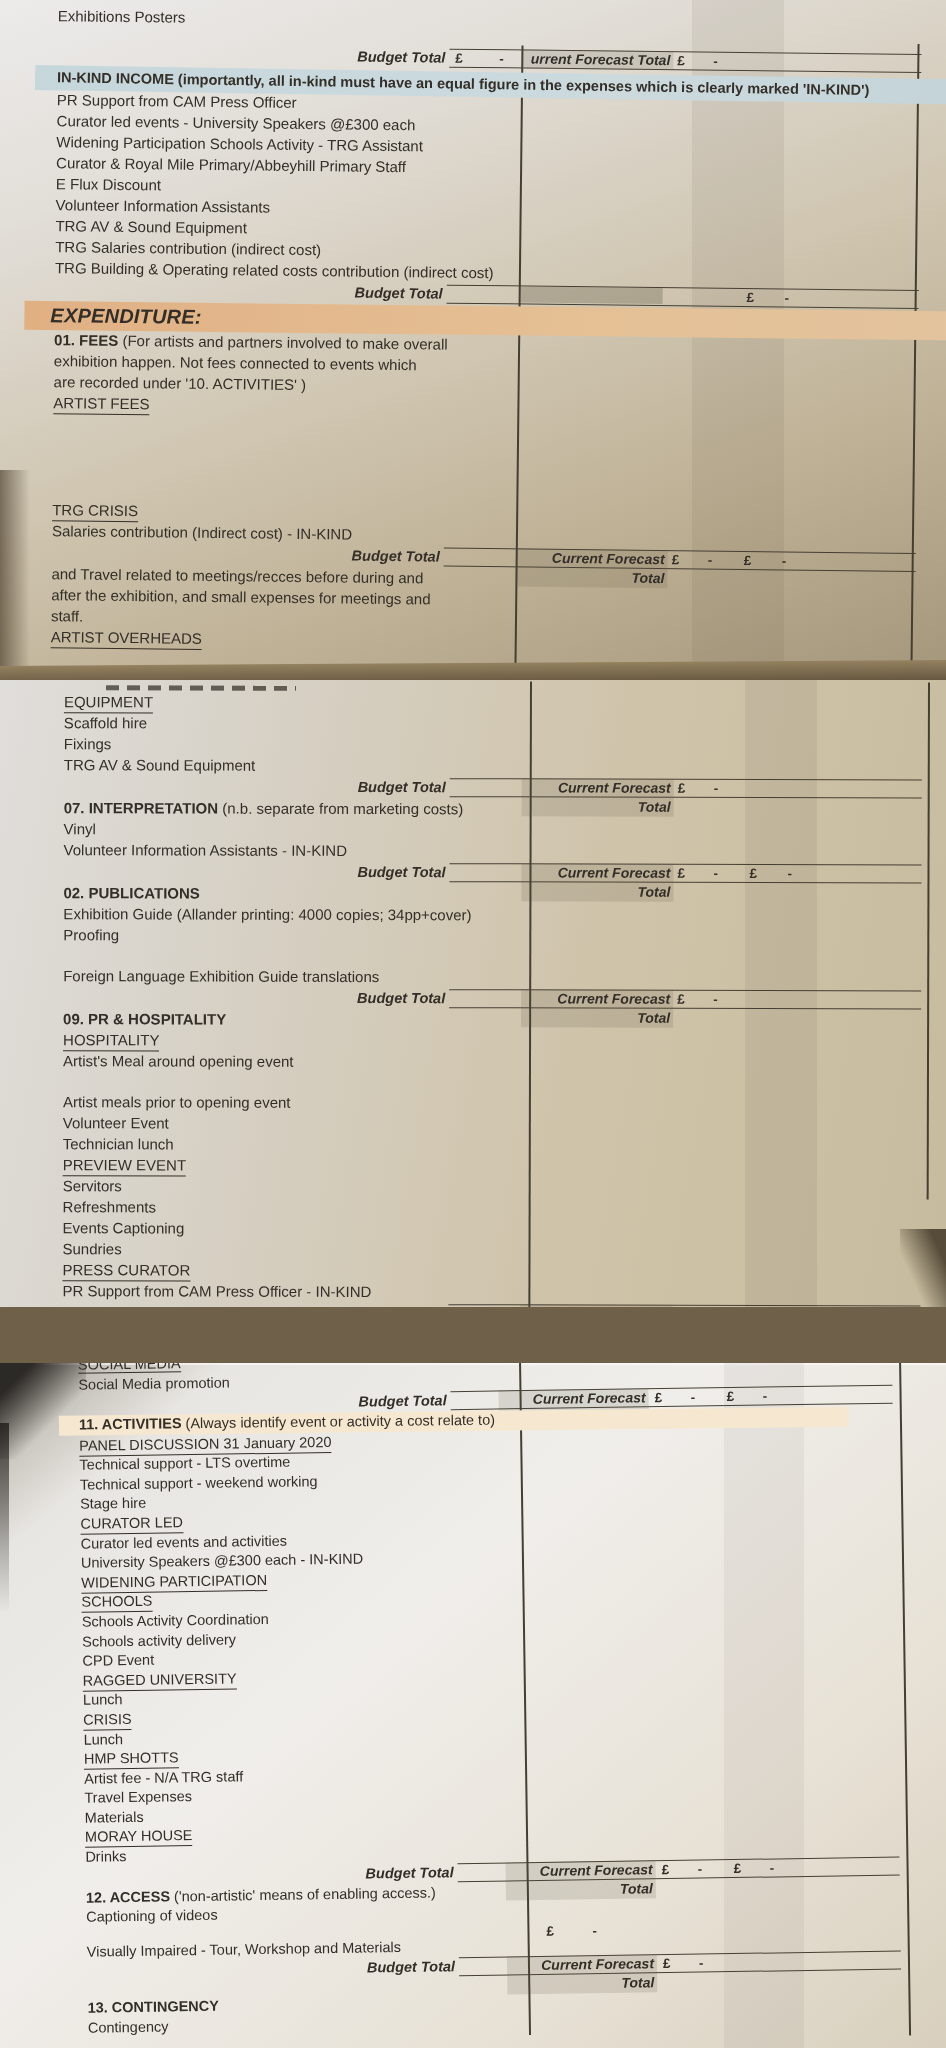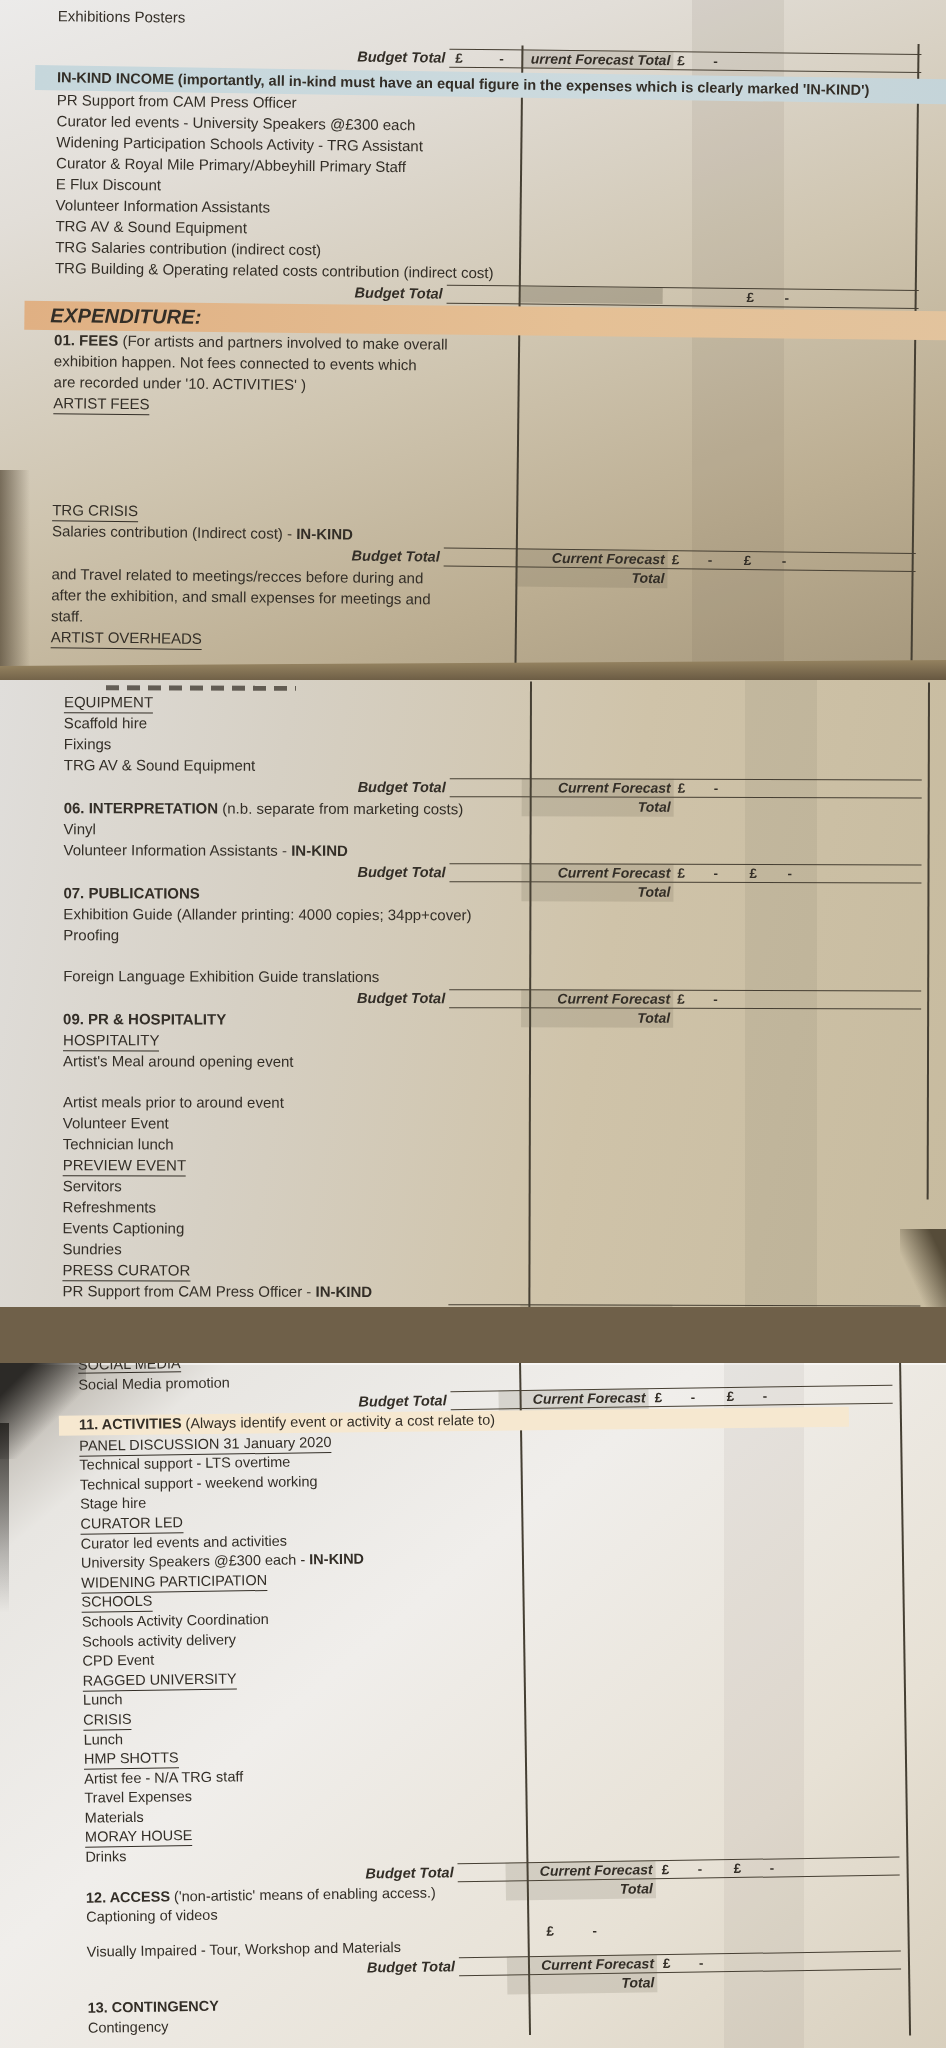--- a/index.html
+++ b/index.html
@@ -16,21 +16,21 @@
       background:linear-gradient(100deg,#e0dedb 0%,#d6d0c4 28%,#cfc3a9 62%,#c7bb9f 100%);}
   #p3{top:1363px;height:685px;
       background:linear-gradient(140deg,#aaa49a 0%,#e8e6e2 13%,#f0eeeb 40%,#e7e1d5 74%,#d8cfbd 100%);}
   .content{position:absolute;left:0;top:0;right:0;bottom:0;}
   #p1 .content{transform:rotate(.65deg);transform-origin:40px 0;padding:6px 0 0 58px;}
   #p2 .content{transform:rotate(.15deg);transform-origin:0 0;padding:0 0 0 64px;}
   #p3 .content{transform:rotate(-.85deg);transform-origin:60px 0;padding:0 0 0 78px;}
 
   .row{height:21px;font-size:15px;white-space:nowrap;line-height:20px;}
   #p3 .row{height:19.6px;font-size:14.5px;line-height:19px;}
-  .row .sfx{font-weight:700;}
+  .row .sfx{font-weight:400;}
   .row b{font-weight:700;}
   .hu{display:inline-block;border-bottom:1.6px solid #332e27;padding-bottom:0px;font-weight:400;}
   .gap-sm{height:16px;} .gap-md{height:20px;} .gap-xl{height:86px;}
 
   
   .bar{white-space:nowrap;position:relative;}
   #p1 .bar,#p2 .bar,#p3 .bar{margin-left:-58px;} #p3 .bar{margin-left:-78px;}
   .bar-blue{height:25px;line-height:24px;font-size:14.5px;width:952px;margin-left:-22px !important;
     padding-left:22px;background:linear-gradient(to right,#c6d7dc,#ccdade 60%,#c3d3d8);
     transform:rotate(.25deg);transform-origin:0 50%;font-weight:700;}
@@ -169,49 +169,49 @@
       <div class="row"><span>Scaffold hire</span></div>
       <div class="row"><span>Fixings</span></div>
       <div class="row"><span>TRG AV &amp; Sound Equipment</span></div>
       <div class="trow">
         <div class="ln"></div>
         <span class="bl">Budget Total</span>
         <span class="f">Current Forecast Total</span>
         <span class="c c1">£</span>
         <span class="c c2">-</span>
       </div>
-      <div class="row"><b>06. INTERPRETATION</b><span> (n.b. separate from marketing costs)</span></div>
+      <div class="row"><b>07. INTERPRETATION</b><span> (n.b. separate from marketing costs)</span></div>
       <div class="row"><span>Vinyl</span></div>
       <div class="row"><span>Volunteer Information Assistants - </span><b class="sfx">IN-KIND</b></div>
       <div class="trow">
         <div class="ln"></div>
         <span class="bl">Budget Total</span>
         <span class="f">Current Forecast Total</span>
         <span class="c c1">£</span>
         <span class="c c2">-</span>
         <span class="c c3">£</span>
         <span class="c c4">-</span>
       </div>
-      <div class="row"><b>07. PUBLICATIONS</b></div>
+      <div class="row"><b>02. PUBLICATIONS</b></div>
       <div class="row"><span>Exhibition Guide (Allander printing: 4000 copies; 34pp+cover)</span></div>
       <div class="row"><span>Proofing</span></div>
       <div class="gap-md"></div>
       <div class="row"><span>Foreign Language Exhibition Guide translations</span></div>
       <div class="trow">
         <div class="ln"></div>
         <span class="bl">Budget Total</span>
         <span class="f">Current Forecast Total</span>
         <span class="c c1">£</span>
         <span class="c c2">-</span>
       </div>
       <div class="row"><b>09. PR &amp; HOSPITALITY</b></div>
       <div class="row"><span class="hu">HOSPITALITY</span></div>
       <div class="row"><span>Artist's Meal around opening event</span></div>
       <div class="gap-md"></div>
-      <div class="row"><span>Artist meals prior to around event</span></div>
+      <div class="row"><span>Artist meals prior to opening event</span></div>
       <div class="row"><span>Volunteer Event</span></div>
       <div class="row"><span>Technician lunch</span></div>
       <div class="row"><span class="hu">PREVIEW EVENT</span></div>
       <div class="row"><span>Servitors</span></div>
       <div class="row"><span>Refreshments</span></div>
       <div class="row"><span>Events Captioning</span></div>
       <div class="row"><span>Sundries</span></div>
       <div class="row"><span class="hu">PRESS CURATOR</span></div>
       <div class="row"><span>PR Support from CAM Press Officer - </span><b class="sfx">IN-KIND</b></div>
       <div class="trow">

